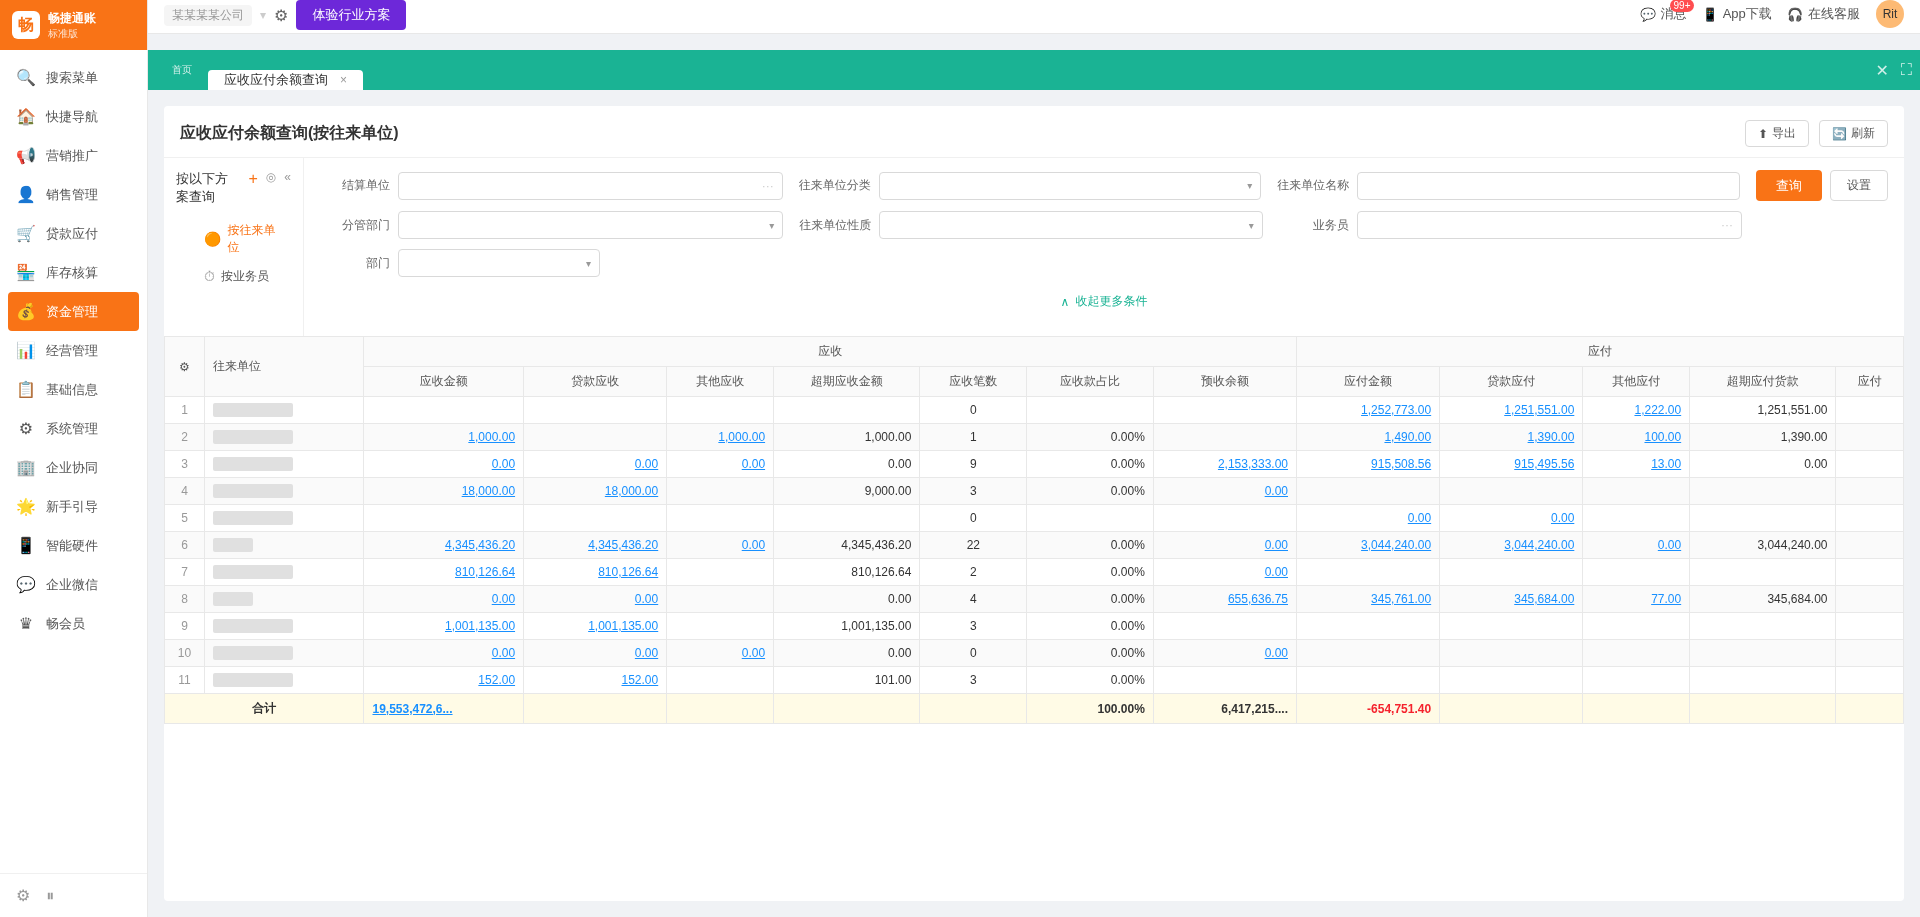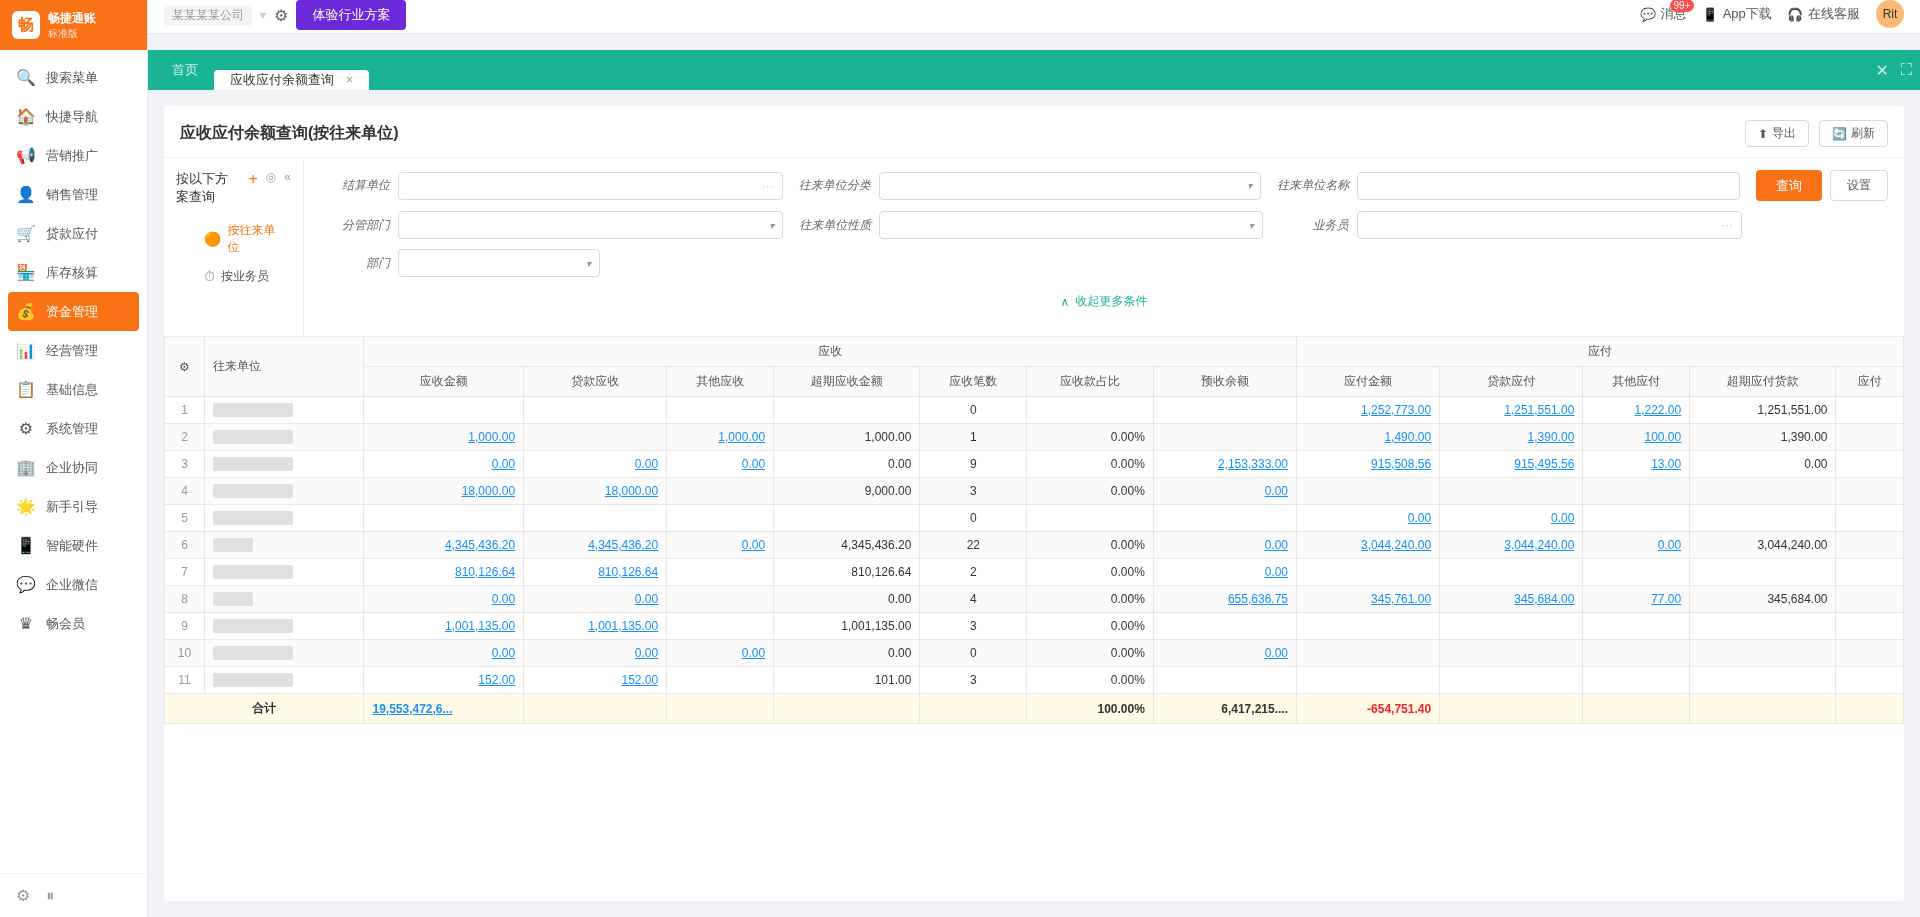--- a/index.html
+++ b/index.html
@@ -51,21 +51,21 @@
     .header-user { display: flex; align-items: center; gap: 6px; cursor: pointer; }
     .user-avatar { width: 28px; height: 28px; border-radius: 50%; background: #ccc; }
 
     
     .tab-bar {
       position: fixed; left: 148px; right: 0; top: 50px; height: 40px;
       background: #1ab394; display: flex; align-items: stretch; z-index: 98; padding: 0 8px;
     }
     .tab-home {
       display: flex; align-items: center; padding: 0 16px; color: rgba(255,255,255,0.8);
-      font-size: 13px; cursor: pointer; border-bottom: none;
+      font-size: 10px; cursor: pointer; border-bottom: none;
     }
     .tab-active {
       background: #fff; color: #333; display: flex; align-items: center;
       padding: 0 16px; font-size: 13px; border-radius: 4px 4px 0 0;
       margin-top: 20px; gap: 12px; cursor: pointer;
     }
     .tab-close { color: #999; font-size: 12px; cursor: pointer; }
     .tab-bar-right { margin-left: auto; display: flex; align-items: center; gap: 12px; }
     .tab-bar-icon { color: rgba(255,255,255,0.8); cursor: pointer; font-size: 16px; }
 
@@ -93,21 +93,21 @@
     .filter-header { display: flex; align-items: flex-start; gap: 8px; margin-bottom: 12px; }
     .filter-label { font-size: 13px; color: #333; }
     .filter-add-btn { color: #f97316; cursor: pointer; font-size: 16px; }
     .filter-settings-btn { color: #999; cursor: pointer; }
     .filter-collapse-btn { color: #999; cursor: pointer; }
     .filter-scheme-list { display: flex; flex-direction: column; gap: 4px; margin-left: 20px; }
     .filter-scheme-item { display: flex; align-items: center; gap: 6px; padding: 4px 8px; cursor: pointer; font-size: 12px; color: #555; border-radius: 4px; }
     .filter-scheme-item.active { color: #f97316; }
 
     .filter-row { display: flex; align-items: center; gap: 16px; margin-bottom: 10px; flex-wrap: wrap; }
-    .filter-field { display: flex; align-items: center; gap: 8px; flex: 1; min-width: 200px; font-style: italic; }
+    .filter-field { display: flex; align-items: center; gap: 8px; flex: 1; min-width: 200px; }
     .filter-field-label { color: #666; font-size: 12px; white-space: nowrap; min-width: 70px; text-align: right; }
     .filter-field-input {
       flex: 1; height: 28px; border: 1px solid #d9d9d9; border-radius: 4px;
       padding: 0 8px; font-size: 12px; color: #333; display: flex; align-items: center;
       justify-content: space-between; cursor: pointer; background: #fff;
     }
     .filter-field-input .dots { color: #ccc; }
     .filter-field-input .arrow { color: #999; font-size: 10px; }
     .filter-more-btn {
       margin: 8px auto; display: flex; align-items: center; gap: 6px;

